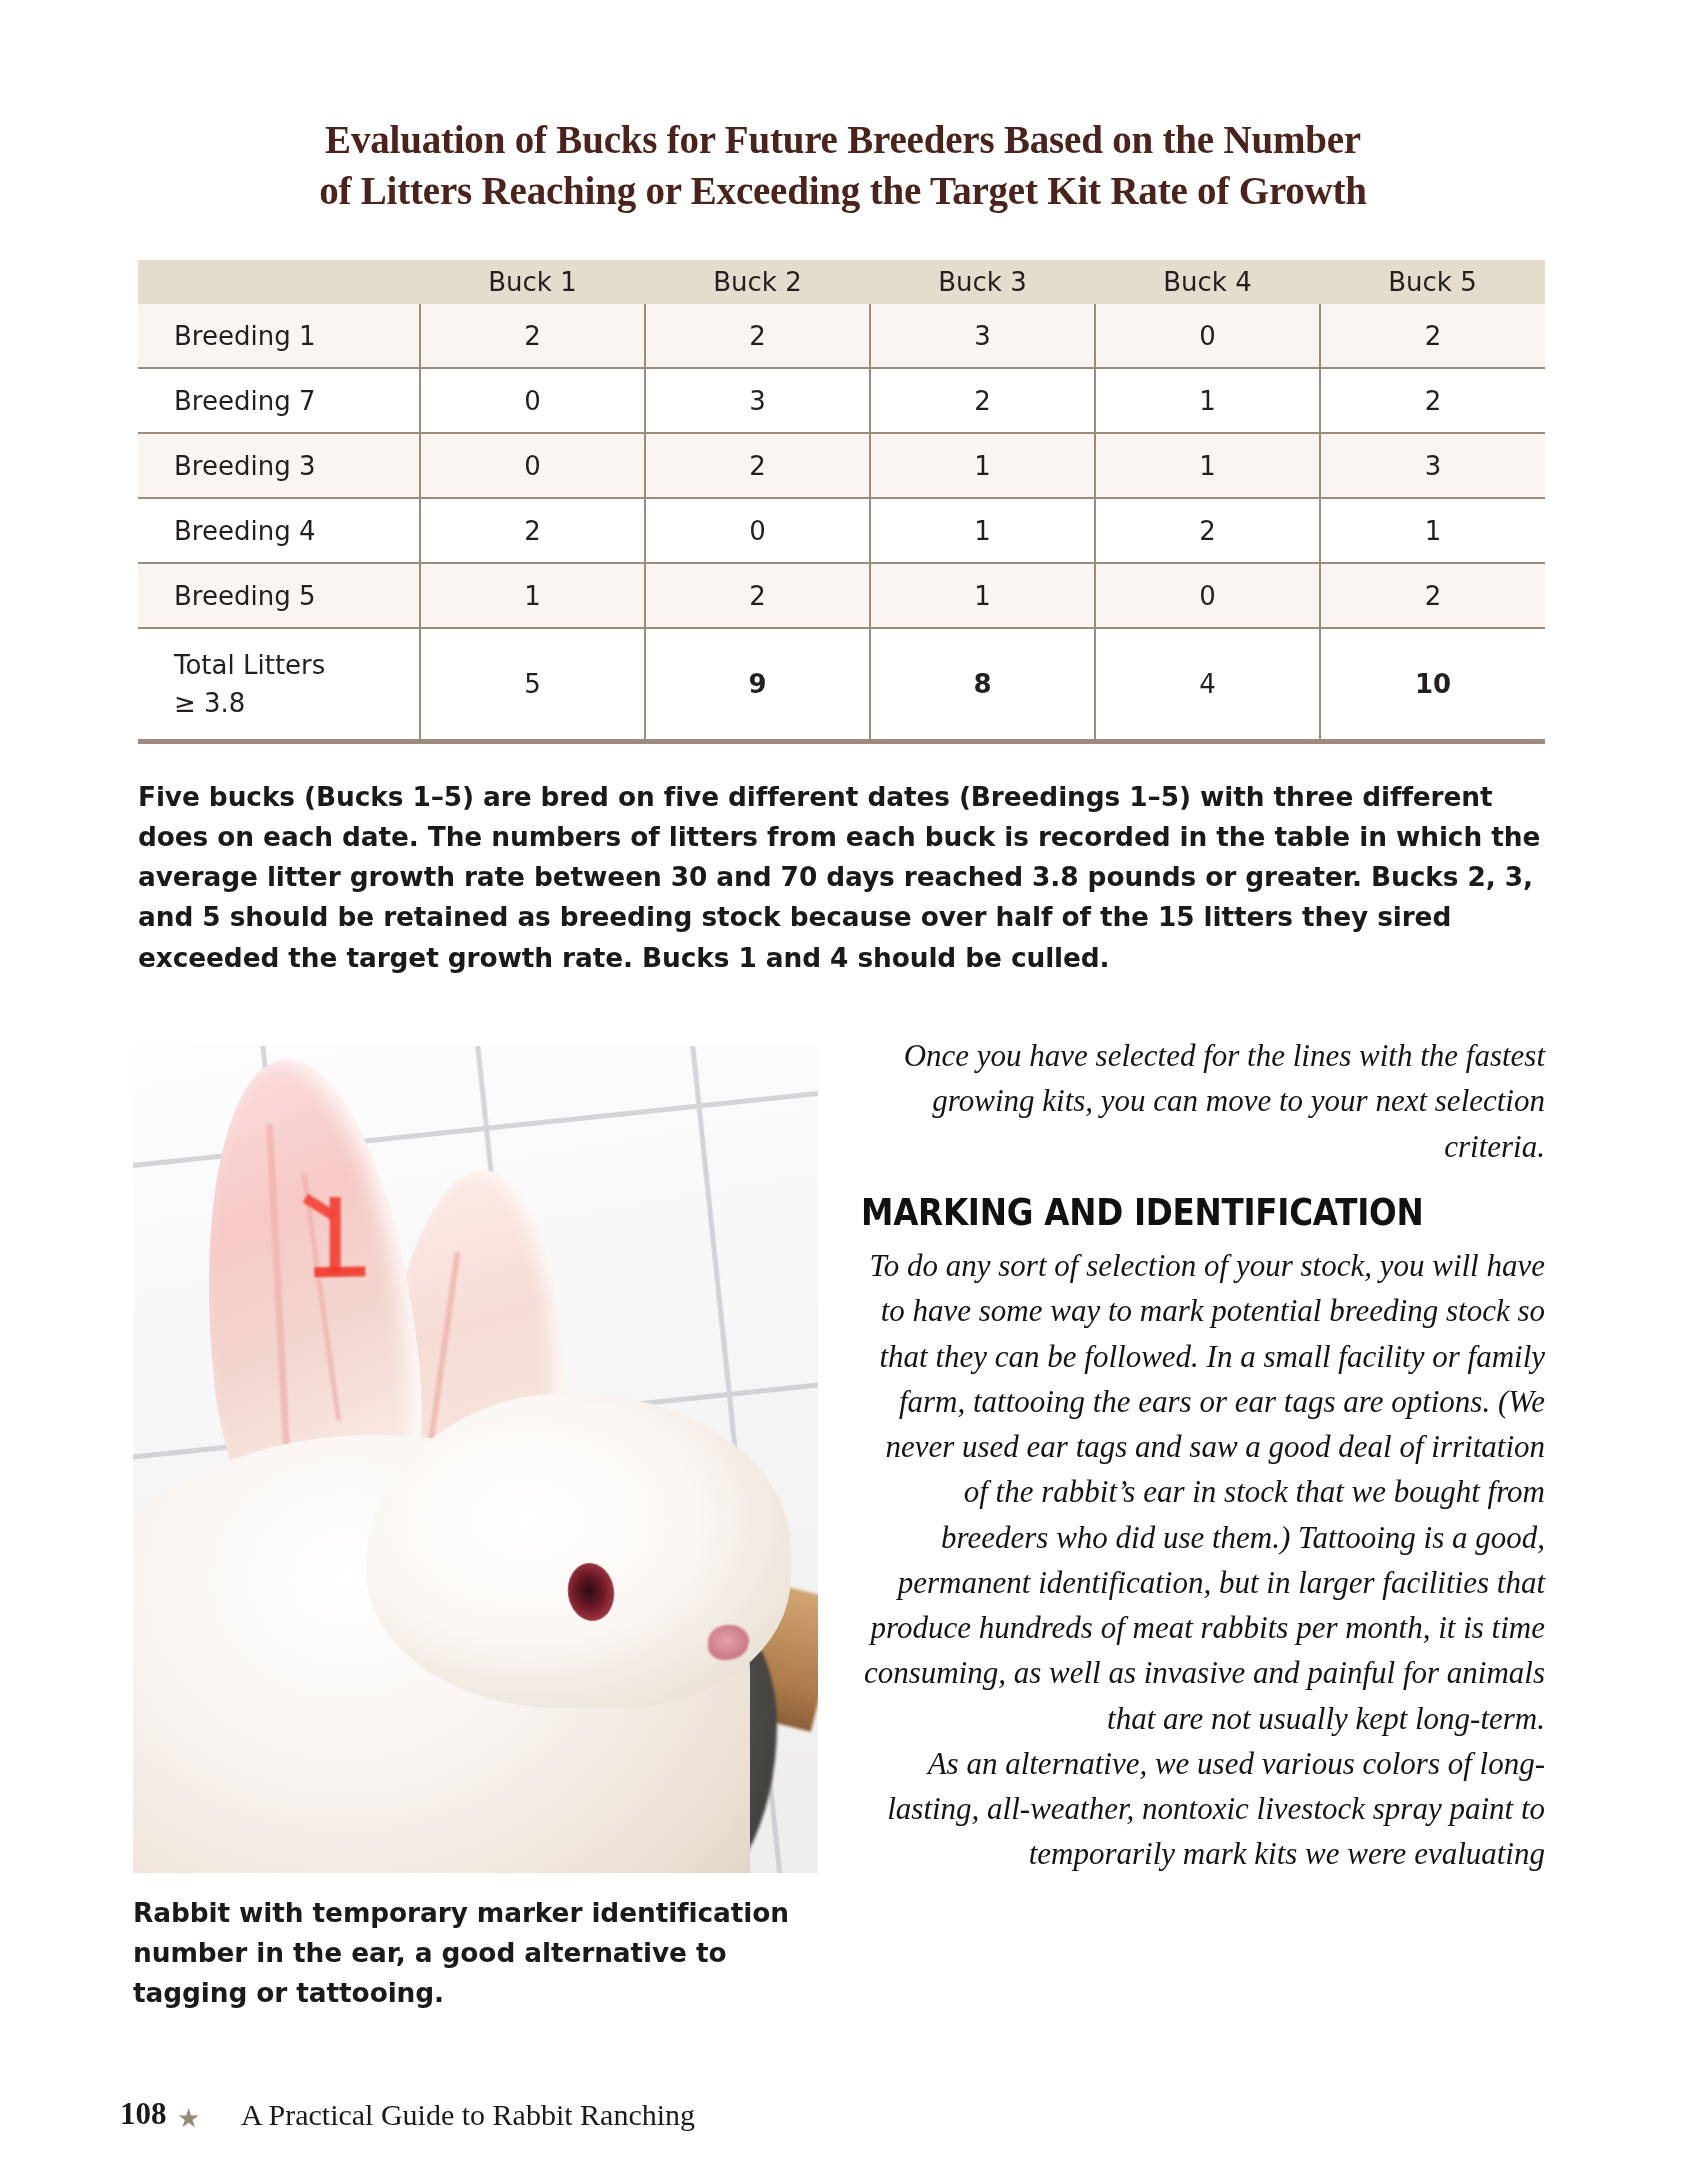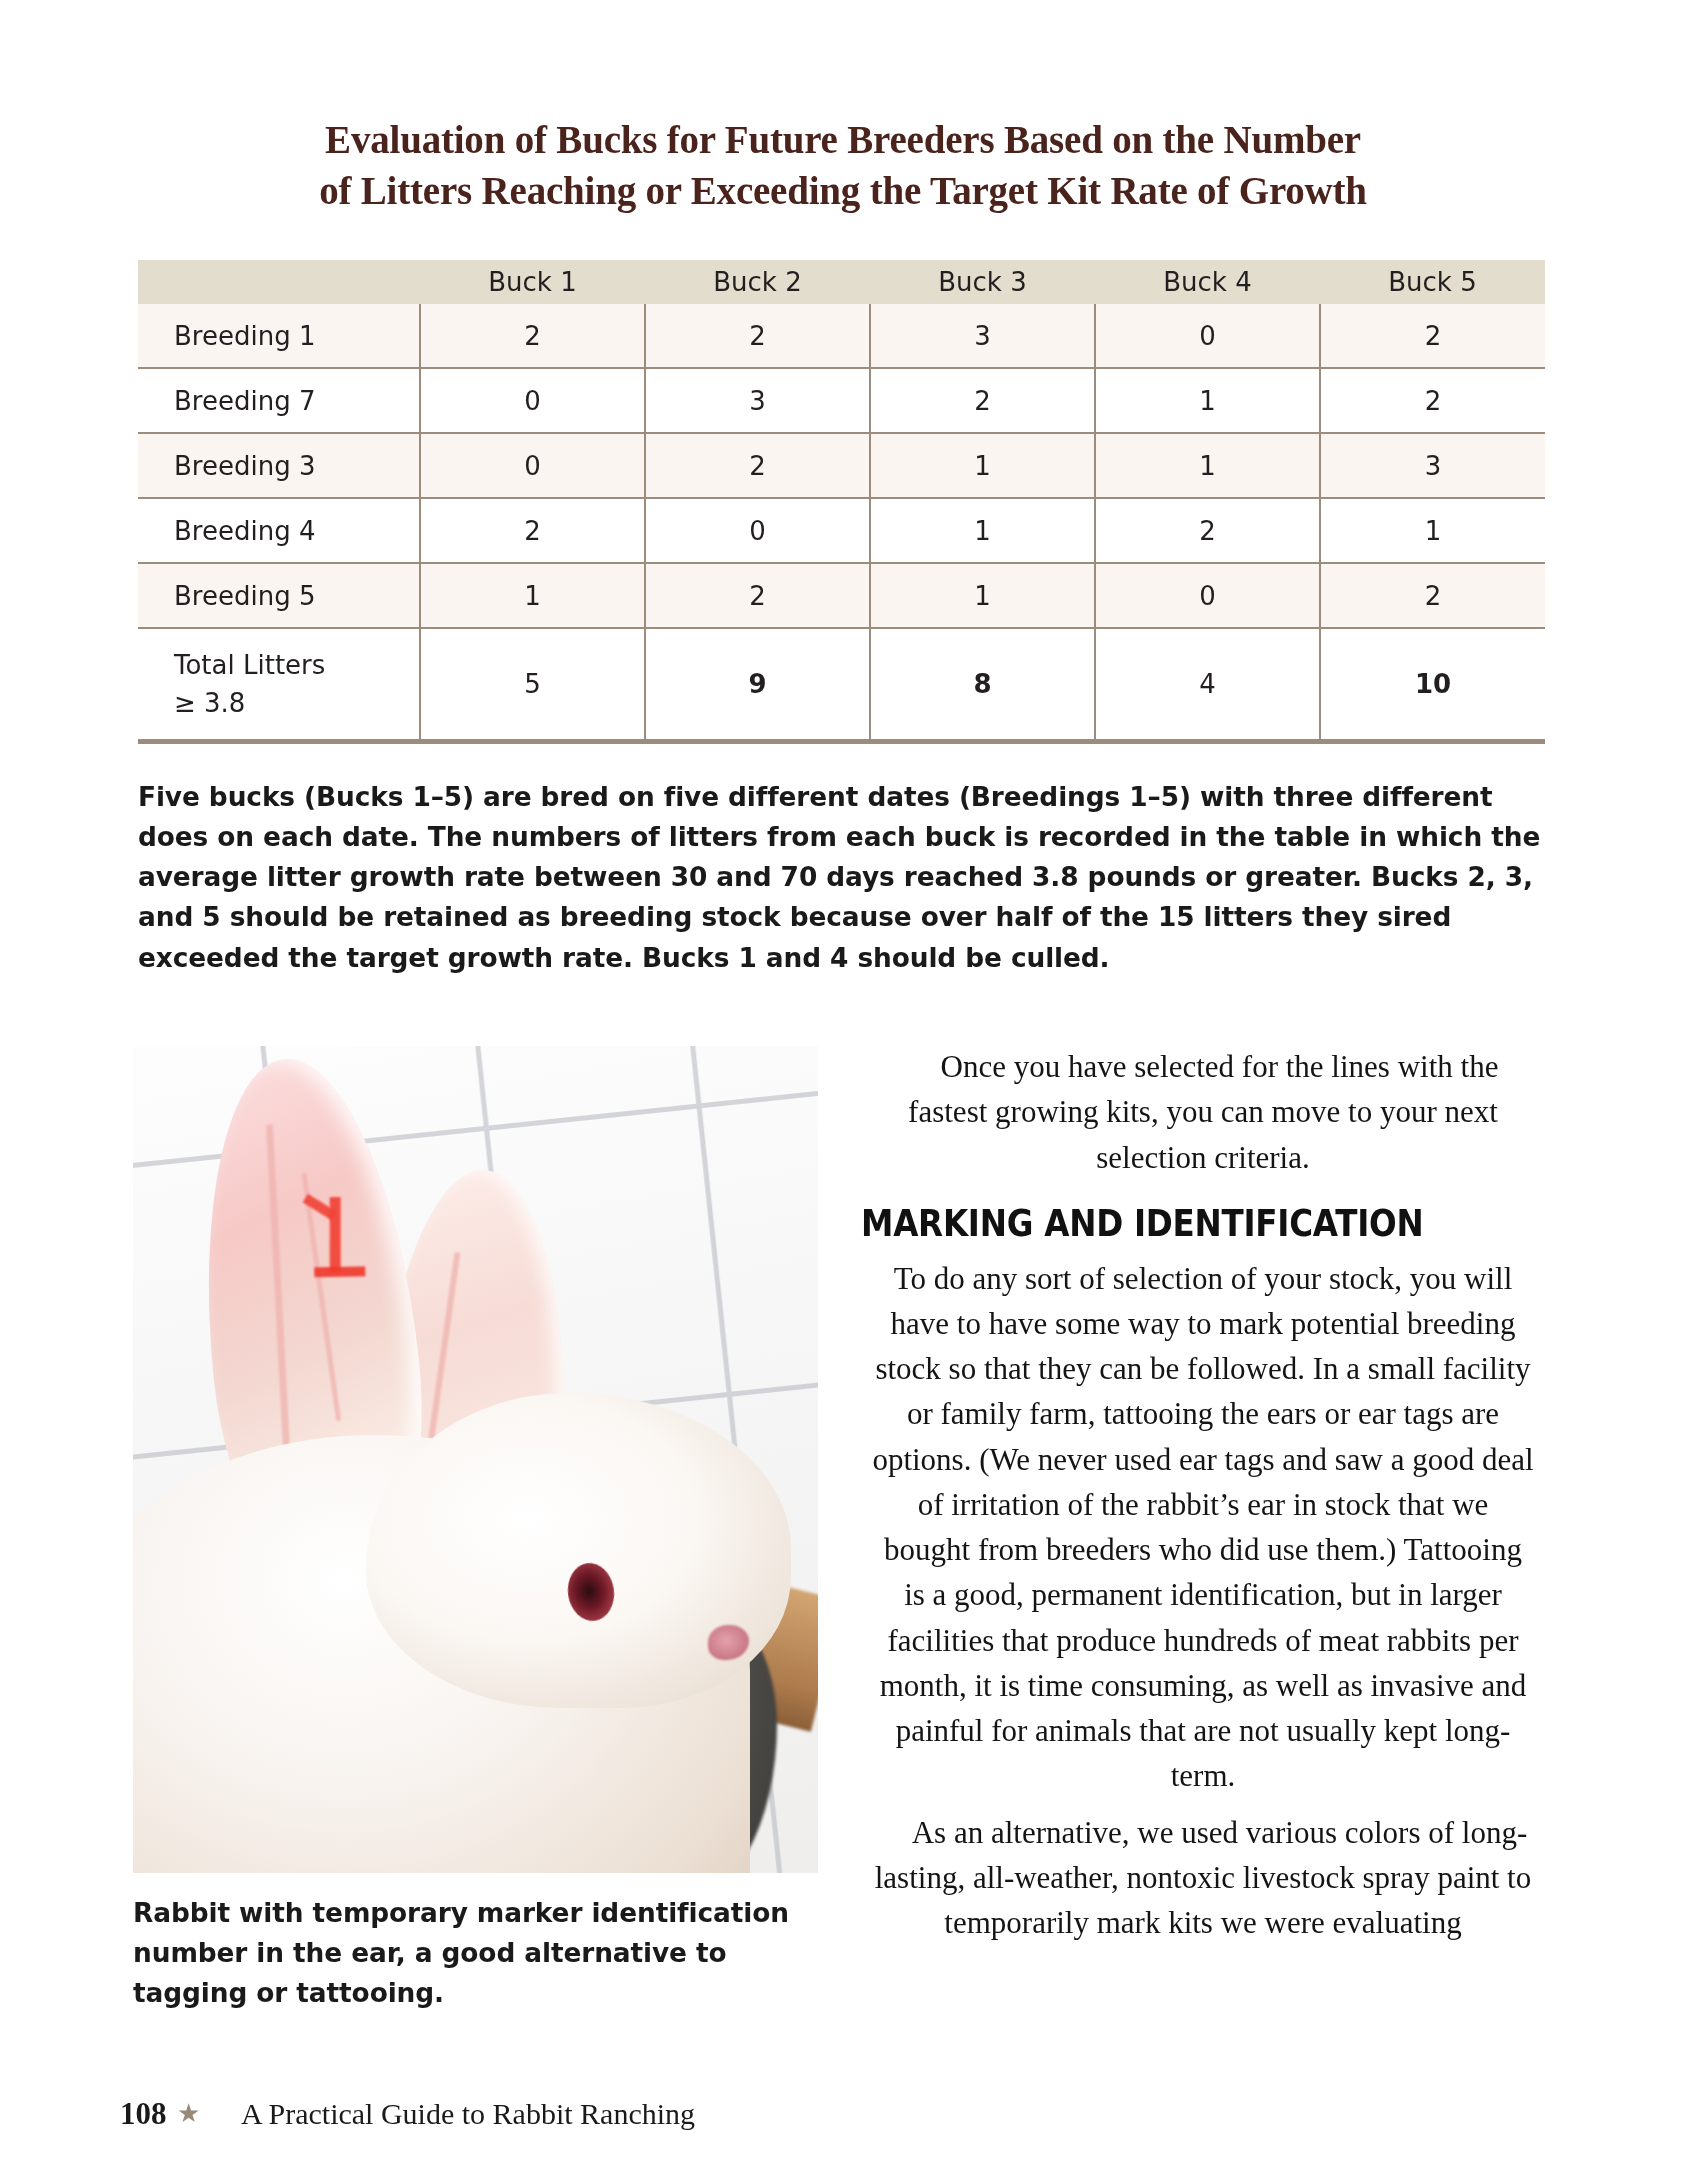--- a/index.html
+++ b/index.html
@@ -280,47 +280,48 @@
   }
 
   
   #body-column {
     position: absolute;
     left: 861px;
     top: 1033px;
     width: 684px;
   }
   #body-column p {
-    margin: 11px;
+    margin: 0;
     font-family: "Liberation Serif", serif;
     font-size: 31px;
     line-height: 1.46;
     color: #141414;
-    text-align: center;
+    text-align: right;
+    font-style: italic;
   }
   #body-column p.indent { text-indent: 33px; }
   #section-heading {
     margin: 23.5px 0 9.4px 0;
     font-family: "DejaVu Sans", sans-serif;
     font-weight: bold;
     font-size: 37px;
     line-height: 1.12;
     letter-spacing: -0.3px;
     color: #111111;
     transform: scaleX(0.88);
     transform-origin: left center;
   }
 
   
   #page-footer {
     position: absolute;
     left: 120px;
     top: 2096px;
     display: flex;
-    align-items: center;
+    align-items: flex-end;
     gap: 10.6px;
     font-family: "Liberation Serif", serif;
     font-size: 29px;
     color: #1a1a1a;
   }
   #page-footer .pg-num { font-weight: bold; font-size: 31px; }
   #page-footer .star-icon { color: #998a78; font-size: 26px; line-height: 1; }
   #page-footer .book-title { font-size: 30px; margin-left: 30px; }
 </style>
 </head>

